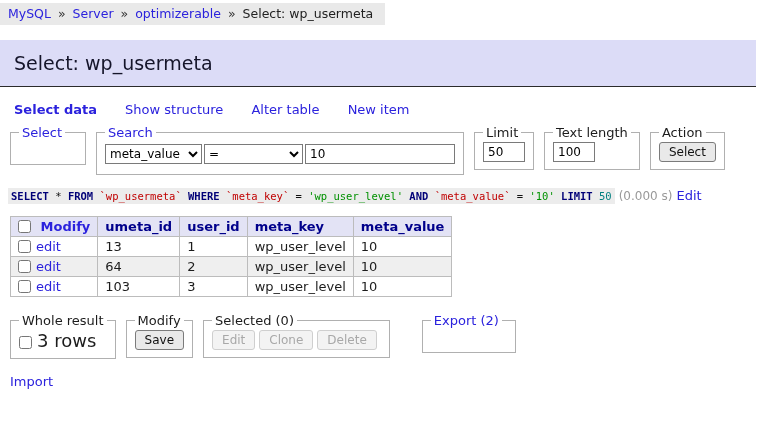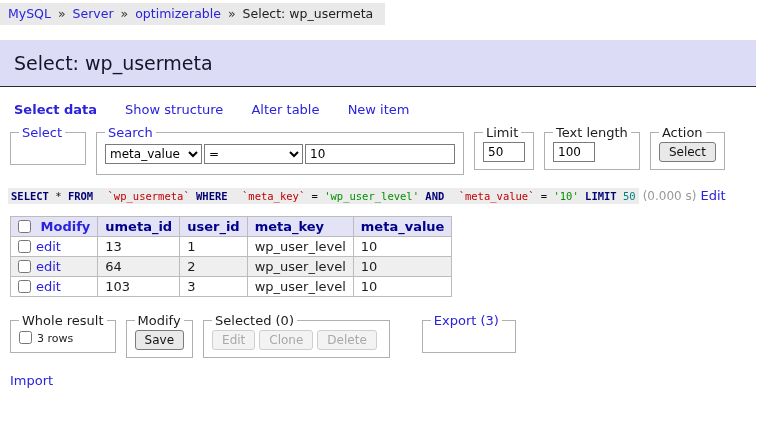--- a/index.html
+++ b/index.html
@@ -73,21 +73,21 @@
   }
   button.disabled{color:#a8a8a8;border-color:#cfcfcf;background:#f3f3f3;cursor:default;}
 
   
   .sql-line{margin:13px 0 0 8px;white-space:nowrap;}
   .sql-code{
     font-family:"DejaVu Sans Mono","Liberation Mono",monospace;font-size:10.5px;
     background:var(--code-bg);padding:2px 3px;
   }
   .sql-keyword{color:var(--sql-keyword);font-weight:bold;}
-  .sql-identifier{color:var(--sql-identifier);margin-left:8px;}
+  .sql-identifier{color:var(--sql-identifier);}
   .sql-string{color:var(--sql-string);text-align:right;}
   .sql-number{color:var(--sql-number);}
   .sql-plain{color:#111;}
   .sql-time{color:var(--time-text);font-size:12px;margin:0 4px 0 4px;}
 
   
   table.results{
     border-collapse:collapse;margin:13px 0 0 10px;border:1px solid #979797;
     font-size:13px;
   }
@@ -96,21 +96,21 @@
   .results .col-link{color:var(--header-link);font-weight:bold;}
   .results tr.odd td{background:var(--stripe-bg);}
   .results .action-cell{white-space:nowrap;}
   input[type=checkbox]{width:13px;height:13px;margin:0 5px 0 0;vertical-align:-2px;}
 
   
   .footer-row{margin:16px 0 0 10px;display:flex;align-items:flex-start;}
   .fs-export{margin-left:22px;}
   .fs-export .fs-empty{width:76px;}
   .btn-row button{margin-right:4px;}
-  .rows-label{font-size:11px;}
+  .rows-label{font-size:18px;}
   .import-line{margin:15px 0 0 10px;}
 </style>
 </head>
 <body>
 
 
 
 <div class="breadcrumb">
   <a class="link">MySQL</a>
   <span class="bc-sep">»</span>
@@ -216,21 +216,21 @@
   </fieldset>
 
   <fieldset>
     <legend>Selected (0)</legend>
     <span class="btn-row">
       <button class="disabled" disabled="">Edit</button><button class="disabled" disabled="">Clone</button><button class="disabled" disabled="">Delete</button>
     </span>
   </fieldset>
 
   <fieldset class="fs-export">
-    <legend><a class="link">Export (3)</a></legend>
+    <legend><a class="link">Export (2)</a></legend>
     <div class="fs-empty"></div>
   </fieldset>
 </div>
 
 <p class="import-line">
   <a class="link">Import</a>
 </p>
 
 
 

